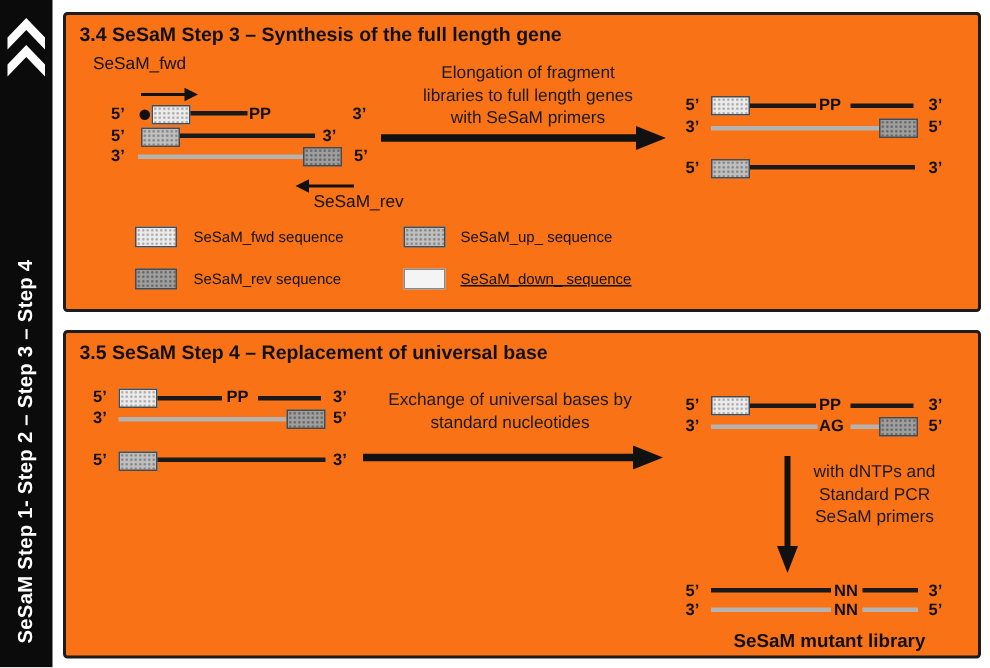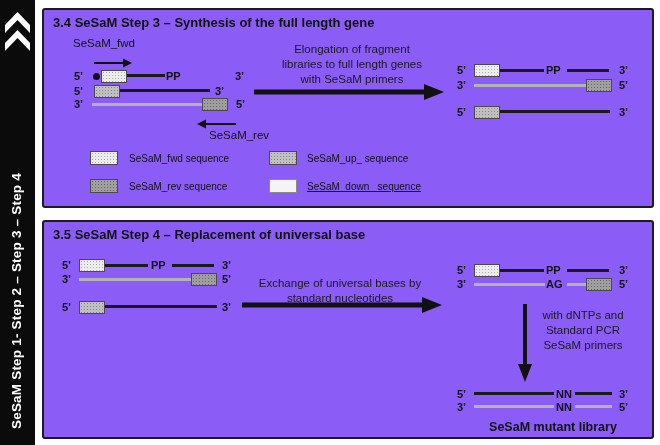--- a/index.html
+++ b/index.html
@@ -5,21 +5,21 @@
   html,body{margin:0;padding:0;background:#fff;}
   .stage{position:relative;width:660px;height:445px;background:#fff;overflow:hidden;
          font-family:"Liberation Sans",sans-serif;color:#111;}
   
   .sidebar{position:absolute;left:0;top:0;width:35px;height:445px;background:#0b0b0b;}
   .sidebar svg{position:absolute;left:3px;top:6px;}
   .sidebar-label{position:absolute;left:9px;top:429px;transform:rotate(-90deg);
          transform-origin:0 0;white-space:nowrap;color:#fff;font-weight:bold;
          font-size:13.5px;letter-spacing:.2px;}
   
-  .panel{position:absolute;left:42px;width:612px;background:#8b5cf6;border:2px solid #1c1c1c;
+  .panel{position:absolute;left:42px;width:612px;background:#f97316;border:2px solid #1c1c1c;
          border-radius:3px;box-sizing:border-box;}
   .panel-top{top:8px;height:200px;}
   .panel-bottom{top:220px;height:219px;}
   .ptitle{position:absolute;left:9px;top:5px;font-weight:bold;font-size:13px;white-space:nowrap;}
   
   .term,.mark{position:absolute;font-weight:bold;font-size:11px;line-height:14px;white-space:nowrap;}
   .strand{position:absolute;height:3px;}
   .strand.b{background:#1a1a1a;}
   .strand.g{background:#b3b3b3;}
   .box{position:absolute;width:26px;height:13px;box-sizing:border-box;border:1px solid #4a4a4a;}
@@ -44,21 +44,21 @@
     <svg width="29" height="46" viewBox="0 0 29 46">
       <path d="M2 19 L14.5 6 L27 19 L27 27 L14.5 14 L2 27 Z" fill="#ffffff"></path>
       <path d="M2 37 L14.5 24 L27 37 L27 45 L14.5 32 L2 45 Z" fill="#ffffff"></path>
     </svg>
     <div class="sidebar-label">SeSaM Step 1- Step 2 – Step 3 – Step 4</div>
   </aside>
 
   <section class="panel panel-top">
     <div class="ptitle">3.4 SeSaM Step 3 – Synthesis of the full length gene</div>
 
-    <div class="primer-label" style="left:29px;top:27px;">SeSaM_fwd</div>
+    <div class="primer-label" style="left:18px;top:27px;">SeSaM_fwd</div>
     <svg class="arrow" style="left:50px;top:48px;" width="38" height="10">
       <line x1="0" y1="5" x2="30" y2="5" stroke="#111" stroke-width="2"></line>
       <polygon points="29,0.5 38,5 29,9.5" fill="#111"></polygon>
     </svg>
 
     <span class="term" style="left:30px;top:59px;">5’</span>
     <span class="dot" style="left:49px;top:63px;"></span>
     <span class="box fwd" style="left:57px;top:60px;"></span>
     <span class="strand b" style="left:83px;width:38px;top:64px;"></span>
     <span class="mark" style="left:122px;top:59px;">PP</span>
@@ -130,21 +130,21 @@
     <span class="term" style="left:18px;top:50px;">3’</span>
     <span class="strand g" style="left:35px;width:112px;top:56px;"></span>
     <span class="box rev" style="left:147px;top:51px;"></span>
     <span class="term" style="left:178px;top:50px;">5’</span>
 
     <span class="term" style="left:18px;top:78px;">5’</span>
     <span class="box up" style="left:35px;top:79px;"></span>
     <span class="strand b" style="left:61px;width:112px;top:83px;"></span>
     <span class="term" style="left:178px;top:78px;">3’</span>
 
-    <div class="caption" style="left:196px;width:200px;top:54px;">
+    <div class="caption" style="left:196px;width:200px;top:38px;">
       <div>Exchange of universal bases by</div>
       <div>standard nucleotides</div>
     </div>
     <svg class="arrow" style="left:198px;top:75px;" width="200" height="16">
       <line x1="0" y1="8" x2="182" y2="8" stroke="#111" stroke-width="5"></line>
       <polygon points="180,0 200,8 180,16" fill="#111"></polygon>
     </svg>
 
     <span class="term" style="left:413px;top:41px;">5’</span>
     <span class="box fwd" style="left:430px;top:42px;"></span>

